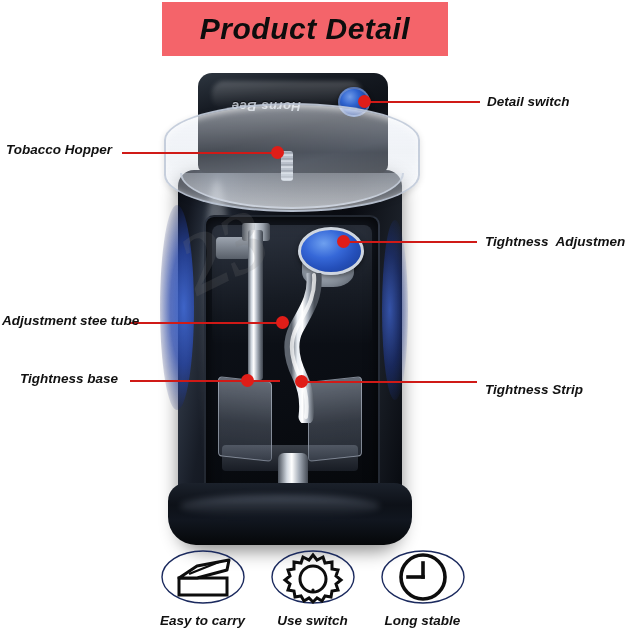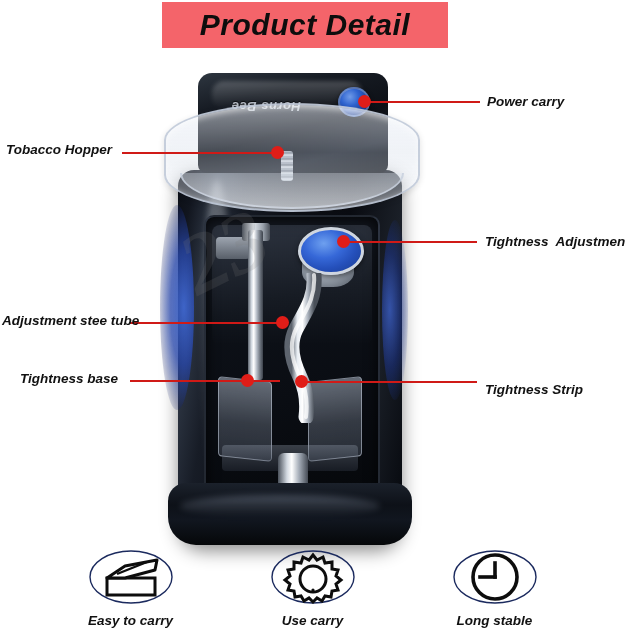--- a/index.html
+++ b/index.html
@@ -14,21 +14,21 @@
     overflow: hidden;
     position: relative;
   }
 
   
   .title-banner {
     position: absolute;
     left: 162px;
     top: 2px;
     width: 286px;
-    height: 46px;
+    height: 54px;
     background: #f4646a;
     display: flex;
     align-items: center;
     justify-content: center;
   }
   .title-banner .title-text {
     font-size: 30px;
     font-weight: bold;
     font-style: italic;
     color: #0d0d0d;
@@ -404,21 +404,20 @@
 
   
   .features {
     position: absolute;
     left: 0;
     top: 548px;
     width: 625px;
     height: 92px;
     display: flex;
     justify-content: center;
-    gap: 72px;
     z-index: 8;
   }
   .feature {
     width: 110px;
     display: flex;
     flex-direction: column;
     align-items: center;
   }
   .feature .icon-wrap {
     width: 88px;
@@ -510,21 +509,21 @@
 <div class="callout-label" style="left:2px; top:313px;">Adjustment stee tube</div>
 <div class="leader" style="left:130px; top:322px; width:155px;"></div>
 <div class="dot" style="left:276px; top:316px;"></div>
 
 <div class="callout-label" style="left:20px; top:371px;">Tightness base</div>
 <div class="leader" style="left:130px; top:380px; width:150px;"></div>
 <div class="dot" style="left:241px; top:374px;"></div>
 
 <div class="leader" style="left:366px; top:101px; width:114px;"></div>
 <div class="dot" style="left:358px; top:95px;"></div>
-<div class="callout-label" style="left:487px; top:94px;">Power carry</div>
+<div class="callout-label" style="left:487px; top:94px;">Detail switch</div>
 
 <div class="leader" style="left:345px; top:241px; width:132px;"></div>
 <div class="dot" style="left:337px; top:235px;"></div>
 <div class="callout-label" style="left:485px; top:234px;">Tightness  Adjustment</div>
 
 <div class="leader" style="left:302px; top:381px; width:175px;"></div>
 <div class="dot" style="left:295px; top:375px;"></div>
 <div class="callout-label" style="left:485px; top:382px;font-style:italic;">Tightness Strip</div>
 
 <div class="features">
@@ -548,21 +547,21 @@
         <g stroke="#0d0d0d" stroke-width="3" fill="none">
           <path d="M44 7 L48 12 L54 9 L56 15 L63 14 L63 21 L69 22 L67 28 L72 32 L67 36
                    L69 42 L63 43 L62 49 L56 48 L53 53 L48 50 L44 54 L40 50 L35 53 L32 48
                    L26 49 L25 43 L19 42 L21 36 L16 32 L21 28 L19 22 L25 21 L25 14 L32 15
                    L34 9 L40 12 Z"></path>
           <circle cx="44" cy="31" r="13"></circle>
         </g>
         <circle cx="44" cy="42" r="1.6" fill="#0d0d0d"></circle>
       </svg>
     </div>
-    <div class="feat-label">Use carry</div>
+    <div class="feat-label">Use switch</div>
   </div>
 
   <div class="feature">
     <div class="icon-wrap">
       <svg width="88" height="58" viewBox="0 0 88 58">
         <ellipse cx="44" cy="29" rx="41" ry="26" fill="none" stroke="#1b2a5e" stroke-width="1.4"></ellipse>
         <circle cx="44" cy="29" r="22" fill="#ffffff" stroke="#0d0d0d" stroke-width="3.6"></circle>
         <path d="M44 29 L44 15" stroke="#0d0d0d" stroke-width="3.6" stroke-linecap="square"></path>
         <path d="M44 29 L29 29" stroke="#0d0d0d" stroke-width="3.6" stroke-linecap="square"></path>
       </svg>

